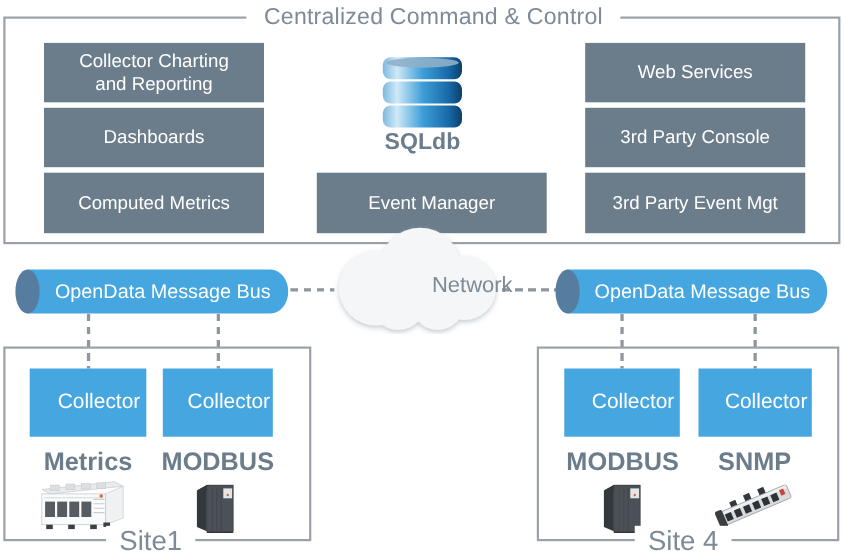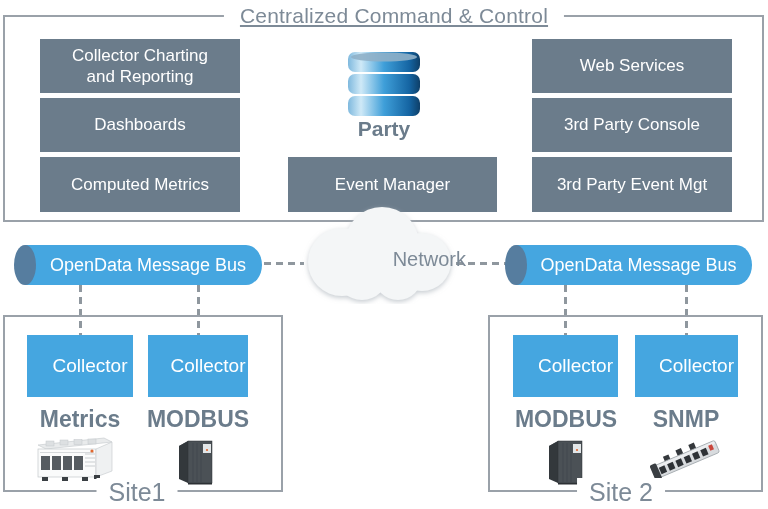--- a/index.html
+++ b/index.html
@@ -11,21 +11,21 @@
 
   
   .frame{position:absolute;border:2px solid #9aa1a9;background:transparent;}
   .command-box{left:3px;top:15px;width:761px;height:207px;}
   .site-box-left{left:3px;top:315px;width:280px;height:177px;}
   .site-box-right{left:488px;top:315px;width:275px;height:177px;}
 
   .diagram-title{
     position:absolute;top:2px;left:394px;transform:translateX(-50%);
     background:#ffffff;padding:0 16px;height:28px;line-height:28px;
-    font-size:21px;color:#7d8a97;white-space:nowrap;z-index:3;letter-spacing:.2px;text-decoration:underline;
+    font-size:21px;color:#7d8a97;white-space:nowrap;z-index:3;letter-spacing:.2px;
   }
 
   
   .module{
     position:absolute;background:#6b7c8b;color:#ffffff;
     display:flex;align-items:center;justify-content:center;text-align:center;
     font-size:17px;line-height:1.25;padding:0 20px;
   }
   .m-l{left:40px;width:200px;}
   .m-r{left:532px;width:200px;}
@@ -131,21 +131,21 @@
         <stop offset="0.5" stop-color="#3f9fd9"></stop>
         <stop offset="0.85" stop-color="#1565a3"></stop>
         <stop offset="1" stop-color="#0e3f68"></stop>
       </linearGradient>
     </defs>
     <rect x="2" y="2" width="72" height="20" rx="7" fill="url(#dbGrad)"></rect>
     <ellipse cx="38" cy="7" rx="33" ry="4.5" fill="#8fb0c8" opacity="0.9"></ellipse>
     <rect x="2" y="24" width="72" height="20" rx="7" fill="url(#dbGrad)"></rect>
     <rect x="2" y="46" width="72" height="20" rx="7" fill="url(#dbGrad)"></rect>
   </svg>
-  <div class="sqldb-label">Party</div>
+  <div class="sqldb-label">SQLdb</div>
 
   <div class="module event-manager">Event Manager</div>
 
   <div class="bus bus-left">
     <div class="bus-body"></div>
     <div class="bus-cap"></div>
     <span class="bus-label">OpenData Message Bus</span>
   </div>
   <div class="bus bus-right">
     <div class="bus-body"></div>
@@ -251,15 +251,15 @@
       <rect x="17" y="24.5" width="6" height="7" fill="#2e3236"></rect>
       <rect x="26" y="24.5" width="6" height="7" fill="#2e3236"></rect>
       <rect x="35" y="24.5" width="6" height="7" fill="#2e3236"></rect>
       <rect x="44" y="24.5" width="6" height="7" fill="#2e3236"></rect>
       <rect x="53" y="24.5" width="6" height="7" fill="#2e3236"></rect>
       <rect x="0" y="19" width="7" height="17" rx="2" fill="#3a3e42"></rect>
       <rect x="62" y="23.5" width="4" height="5.5" fill="#c9463c"></rect>
     </g>
   </svg>
 
-  <div class="site-label sl-2">Site 2</div>
+  <div class="site-label sl-2">Site 4</div>
 
 </div>
 
 </body></html>

